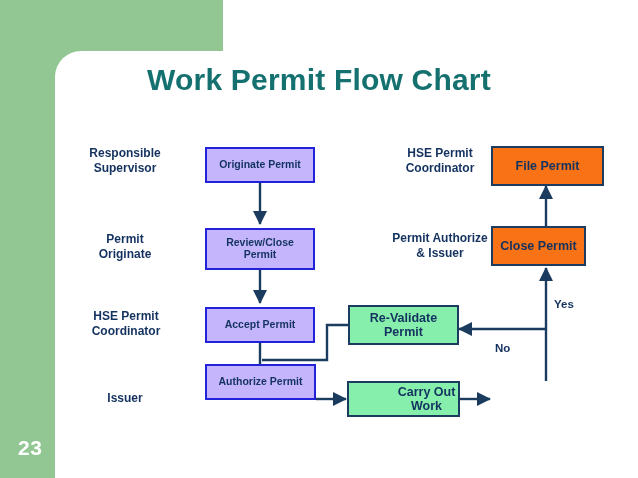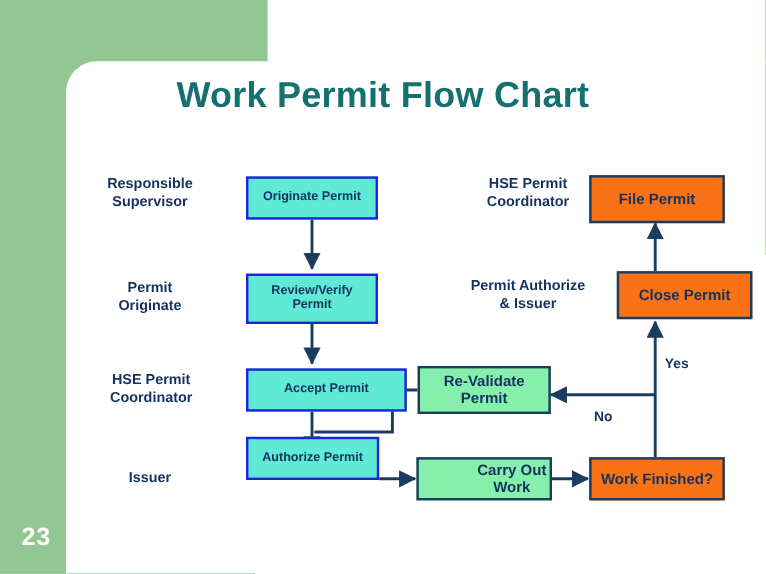--- a/index.html
+++ b/index.html
@@ -57,21 +57,21 @@
     position:absolute;
     box-sizing:border-box;
     display:flex;
     align-items:center;
     justify-content:center;
     text-align:center;
     font-weight:bold;
     line-height:1.12;
   }
   .node.blue{
-    background:#5eead4;
+    background:#c4b5fd;
     border:2px solid #2222d8;
     color:#14325f;
     font-size:10.5px;
   }
   .node.yellow{
     background:#86efac;
     border:2px solid #1b3c5e;
     color:#14325f;
     font-size:12.5px;
   }
@@ -165,41 +165,40 @@
     </div>
     <div class="role-label" style="left:378px;top:231px;width:124px;">
       <div>Permit Authorize</div>
       <div>&amp; Issuer</div>
     </div>
 
     <div class="node blue" style="left:205px;top:147px;width:110px;height:36px;">Originate Permit</div>
 
     <div class="node blue" style="left:205px;top:228px;width:110px;height:42px;">
       <div>
-        <div>Review/Verify</div>
+        <div>Review/Close</div>
         <div>Permit</div>
       </div>
     </div>
 
-    <div class="node blue" style="left:205px;top:307px;width:134px;height:36px;">Accept Permit</div>
+    <div class="node blue" style="left:205px;top:307px;width:110px;height:36px;">Accept Permit</div>
 
     <div class="node blue" style="left:205px;top:364px;width:111px;height:36px;">Authorize Permit</div>
 
     <div class="node yellow" style="left:348px;top:305px;width:111px;height:40px;">
       <div>
         <div>Re-Validate</div>
         <div>Permit</div>
       </div>
     </div>
 
     <div class="node yellow" style="left:347px;top:381px;width:113px;height:36px;padding-left:46px;">Carry Out Work</div>
 
-    <div class="node orange" style="left:491px;top:381px;width:113px;height:36px;">Work Finished?</div>
-
-    <div class="node orange" style="left:491px;top:226px;width:113px;height:40px;margin-left:23px;">Close Permit</div>
+
+    <div class="node orange" style="left:491px;top:226px;width:95px;height:40px;">Close Permit</div>
 
     <div class="node orange" style="left:491px;top:146px;width:113px;height:40px;">File Permit</div>
 
     <div class="edge-label" style="left:554px;top:286px;">Yes</div>
     <div class="edge-label" style="left:495px;top:330px;">No</div>
 
   </div>
 </div>
 
 </body></html>

